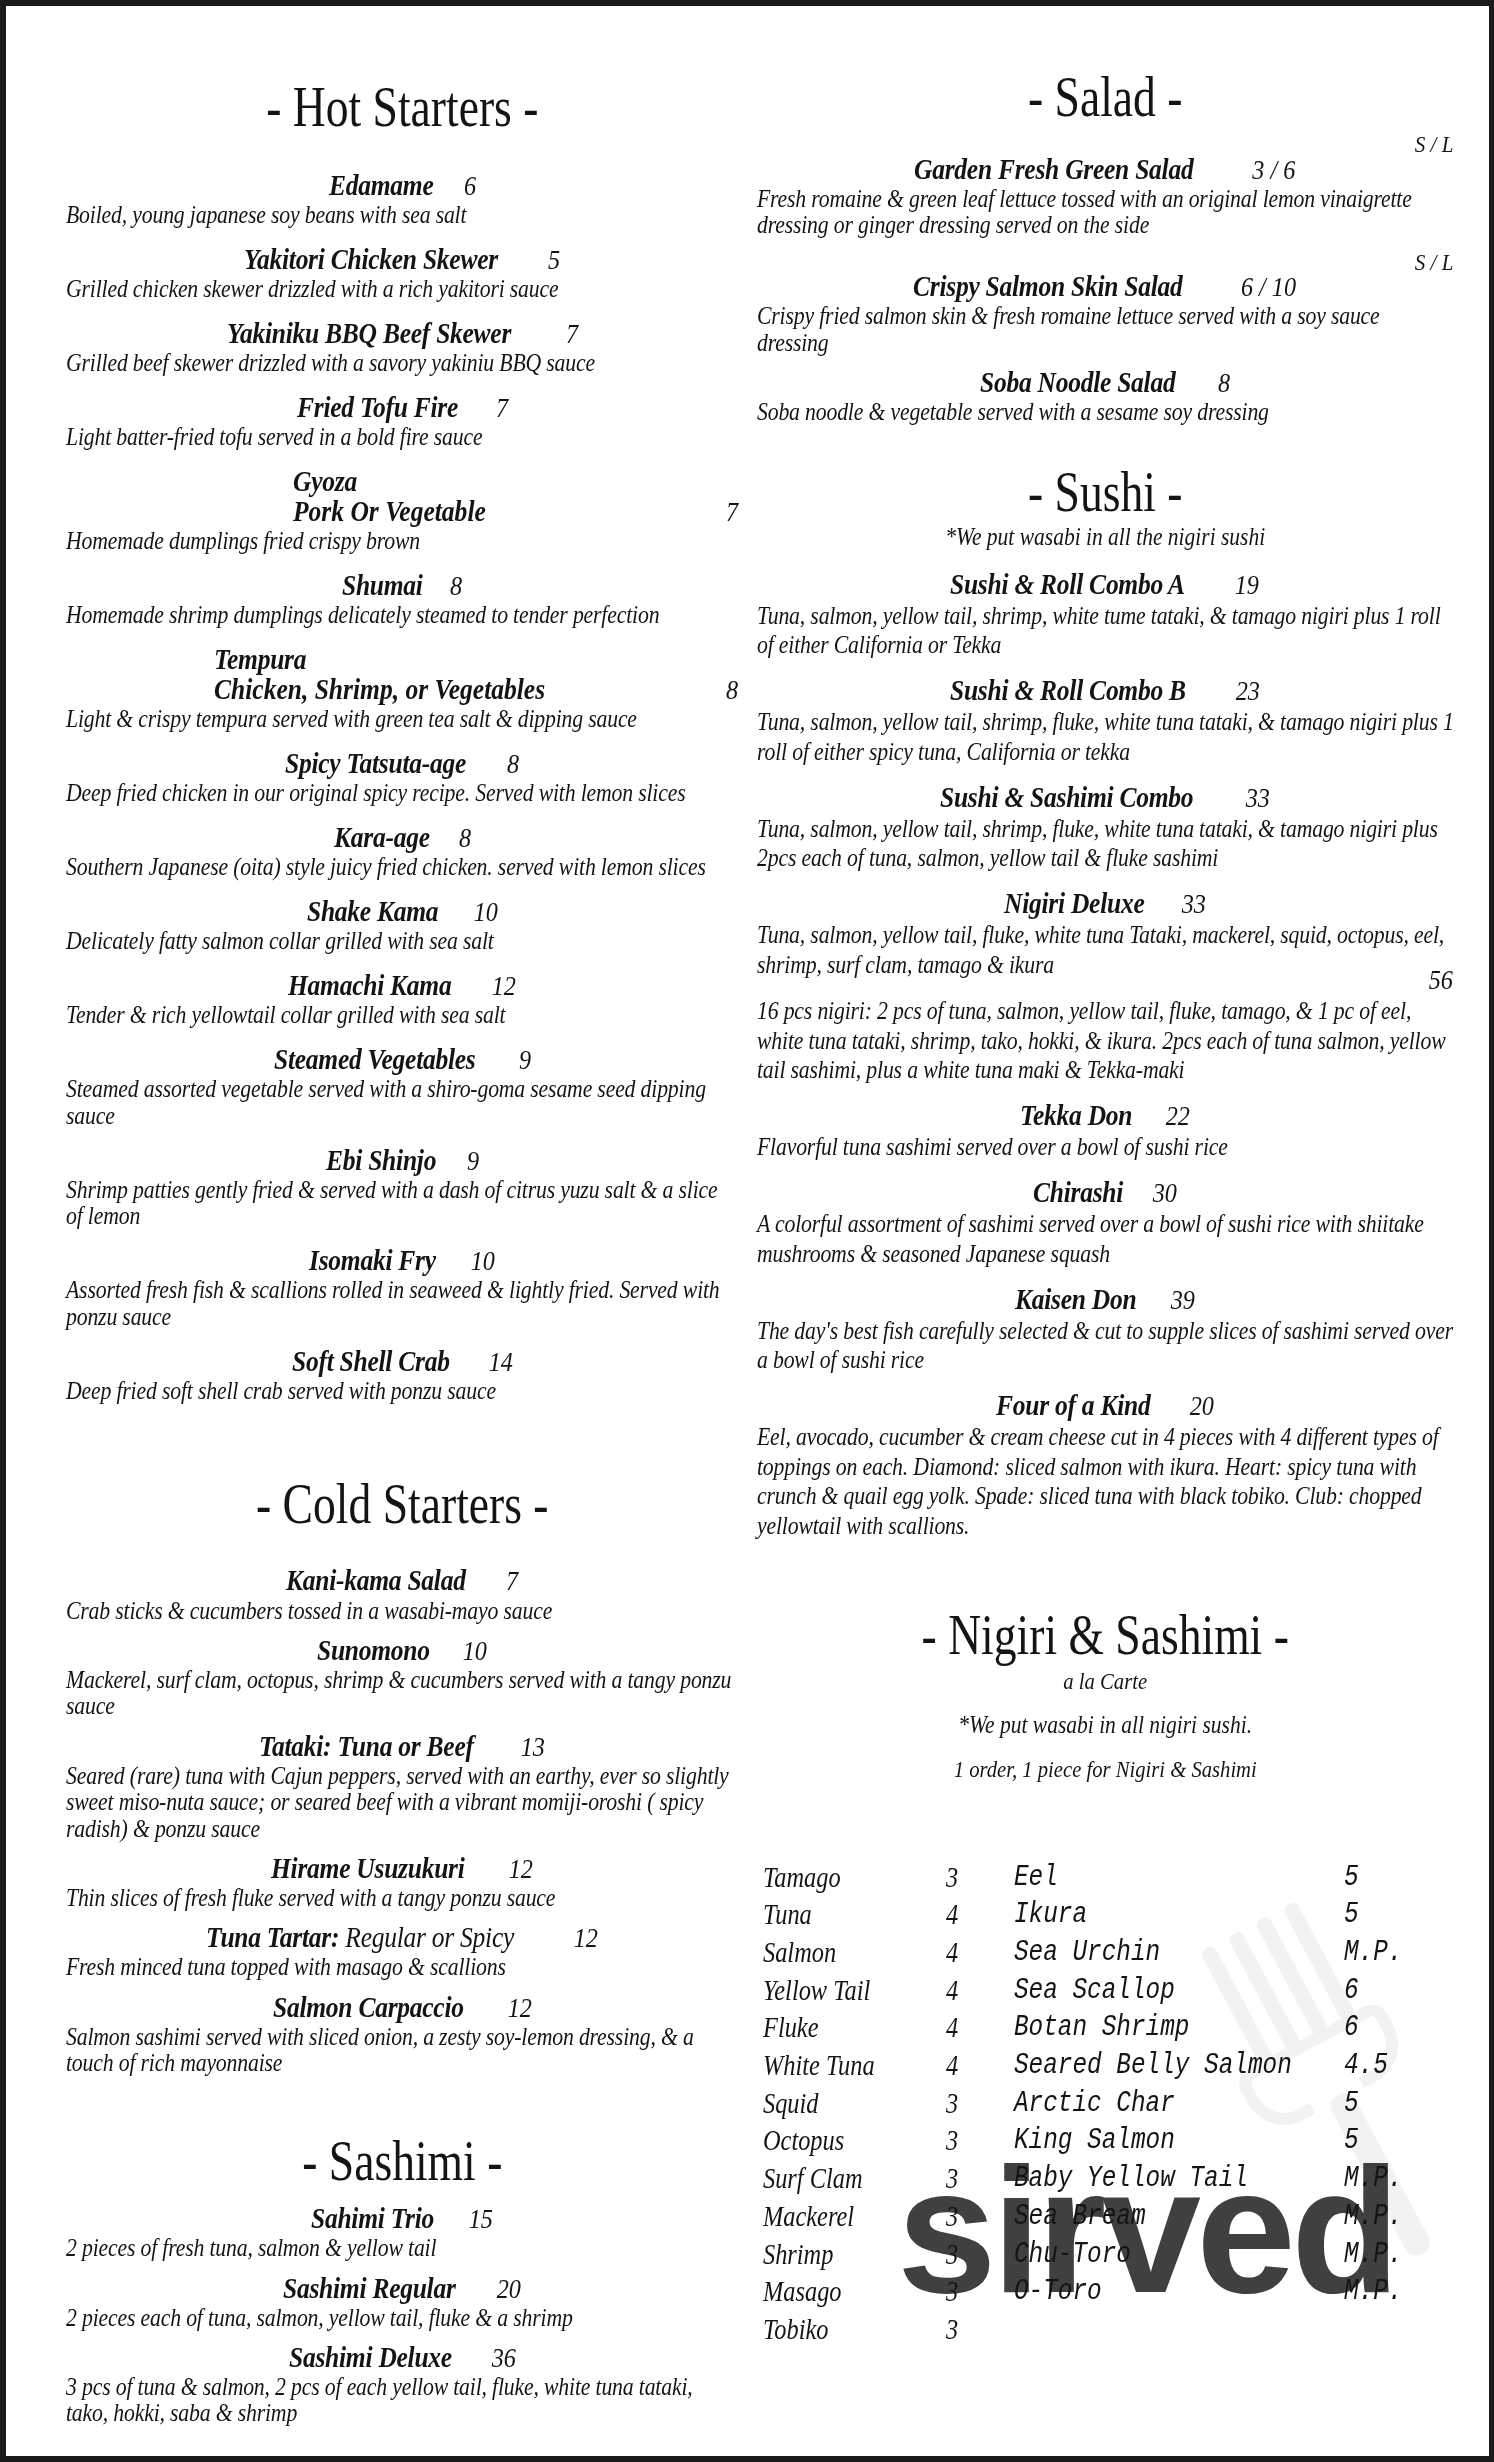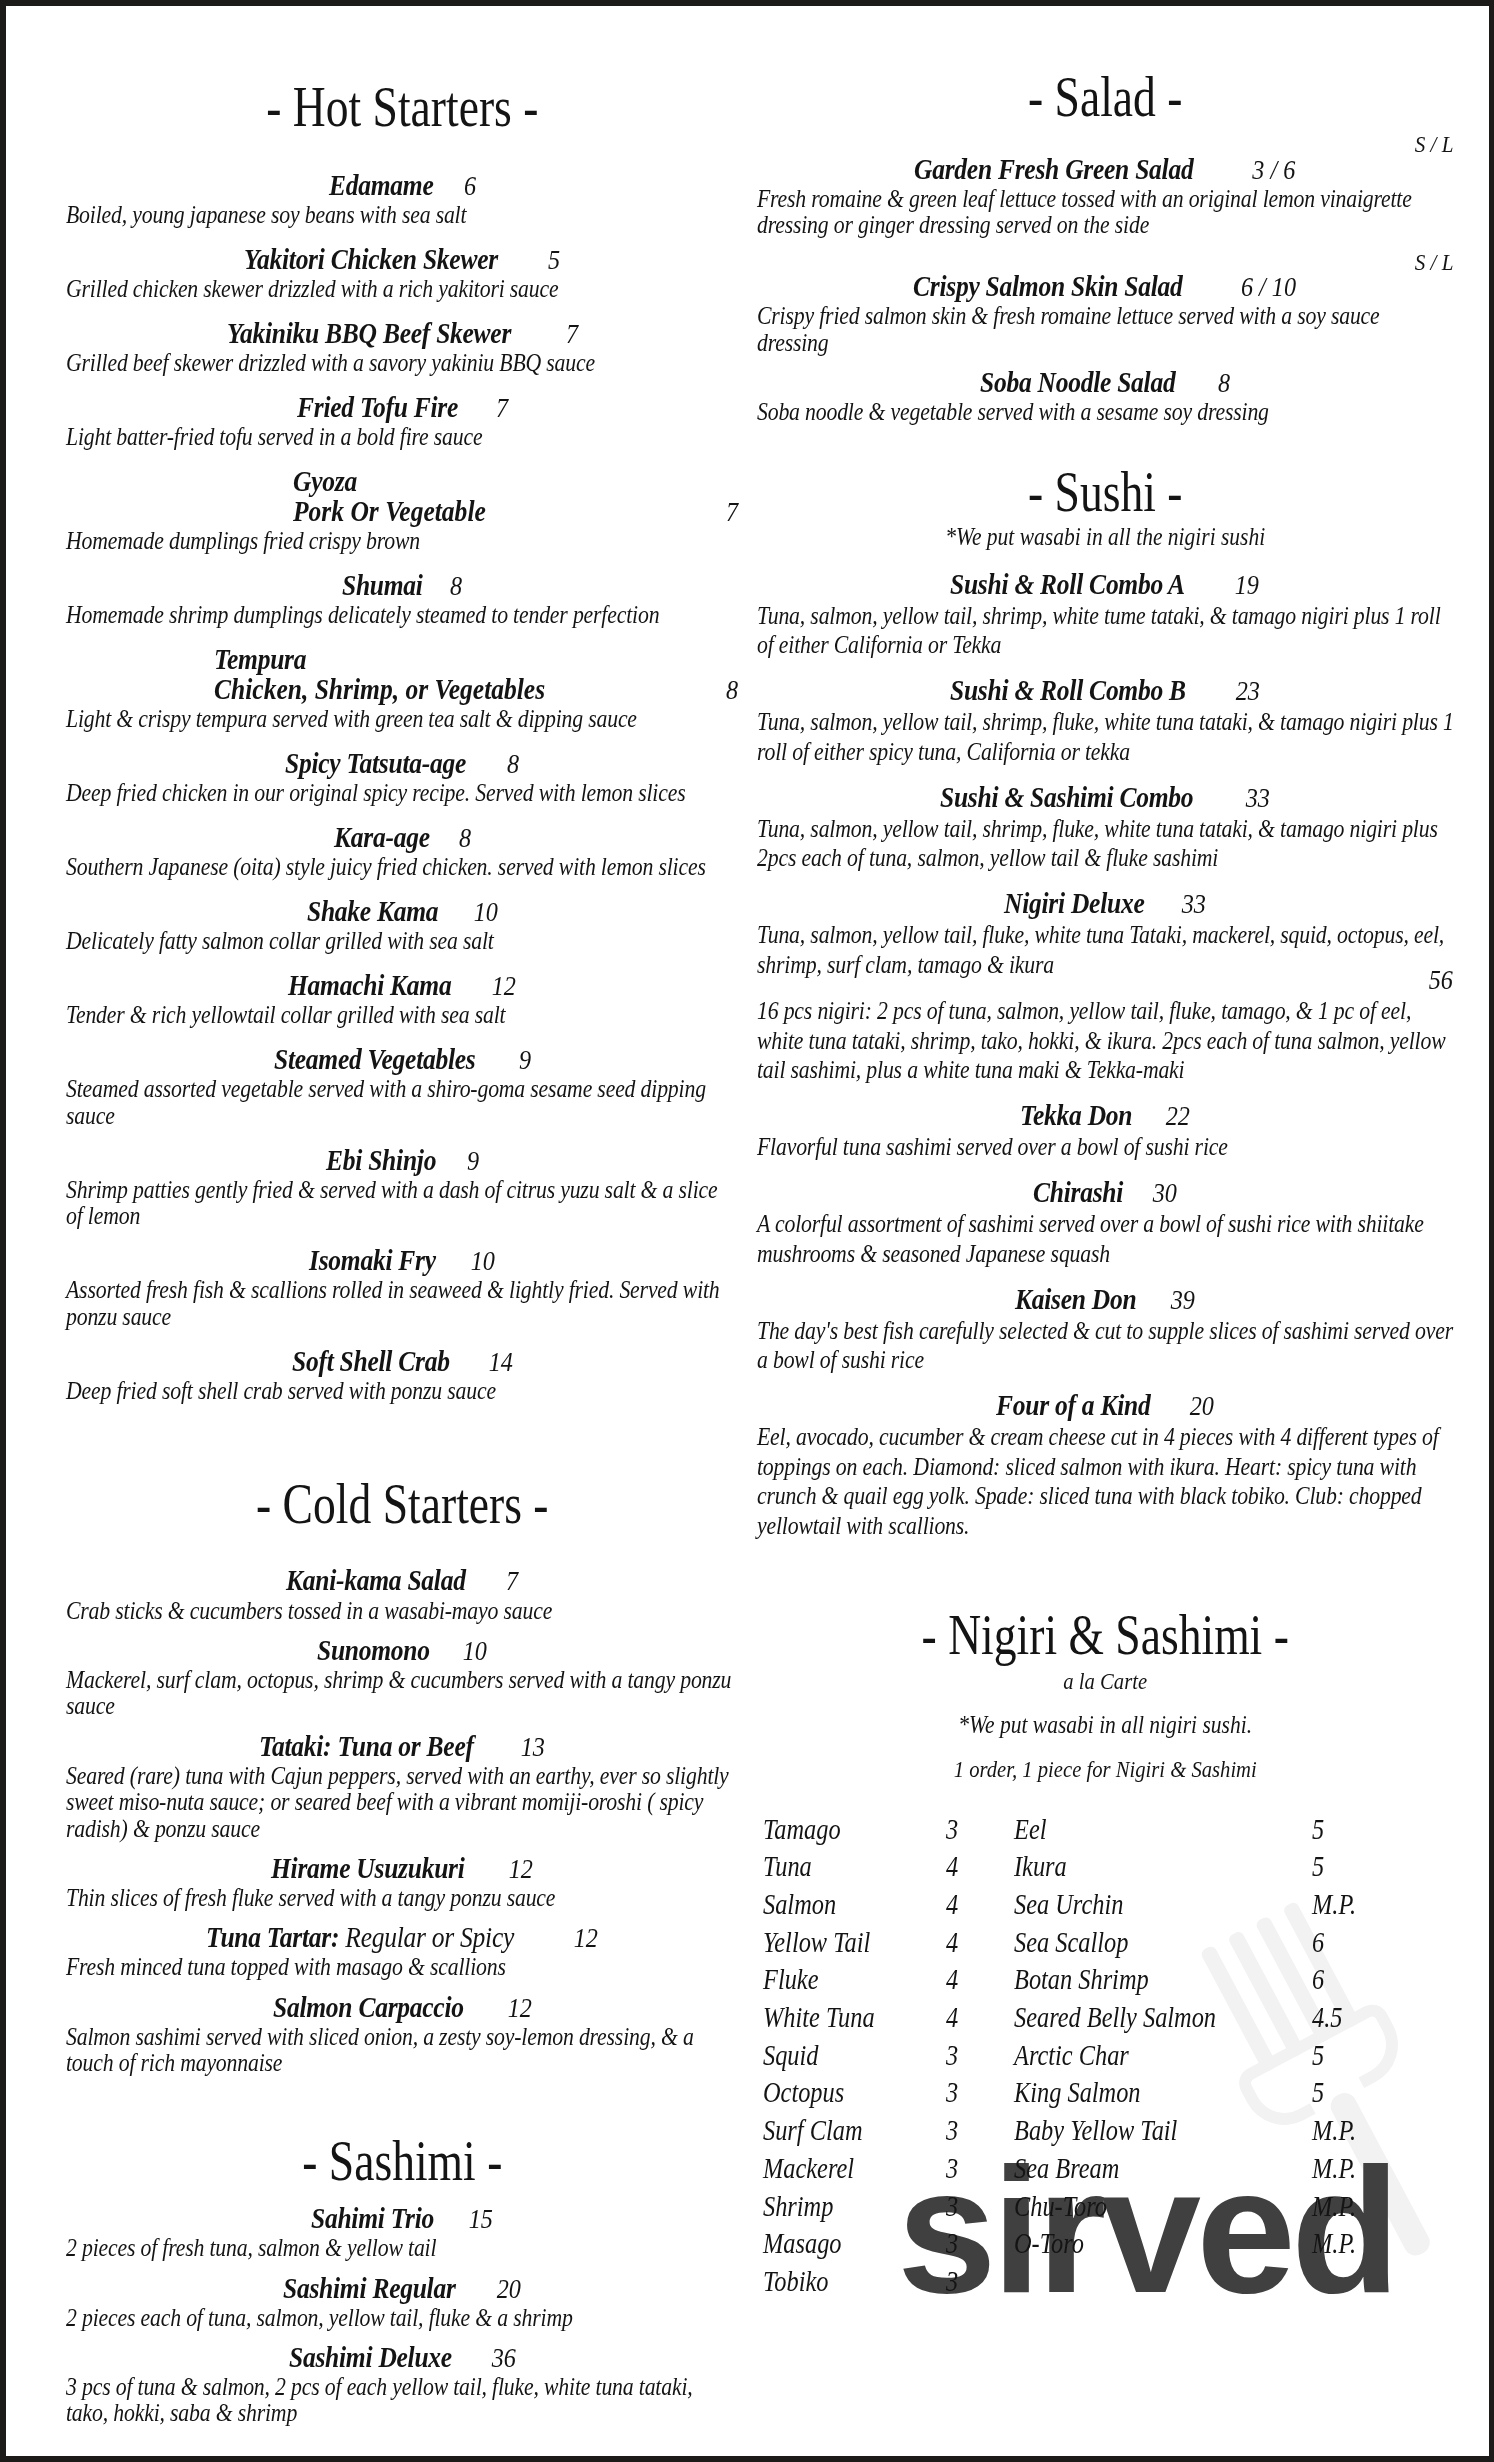--- a/index.html
+++ b/index.html
@@ -162,23 +162,23 @@
   }
 
   
   .nigiri-table {
     position: relative;
     z-index: 2;
     display: flex;
     margin-top: 3.6px;
     padding-left: 6px;
   }
-  .nig-col { display: flex; }
+  .nig-col { display: flex; margin-top: 48px; }
   .nig-col.a { width: 251px; }
-  .nig-col.b { width: 395px; }
+  .nig-col.b { width: 395px; font-family: Liberation Mono, monospace; }
   .nig-names, .nig-prices {
     font-style: italic;
     font-size: 29px;
     line-height: 1.30;
     transform: scaleX(0.84);
     transform-origin: left top;
     white-space: nowrap;
   }
   .nig-col.a .nig-names { width: 197px; }
   .nig-col.a .nig-prices { width: 72px; }

